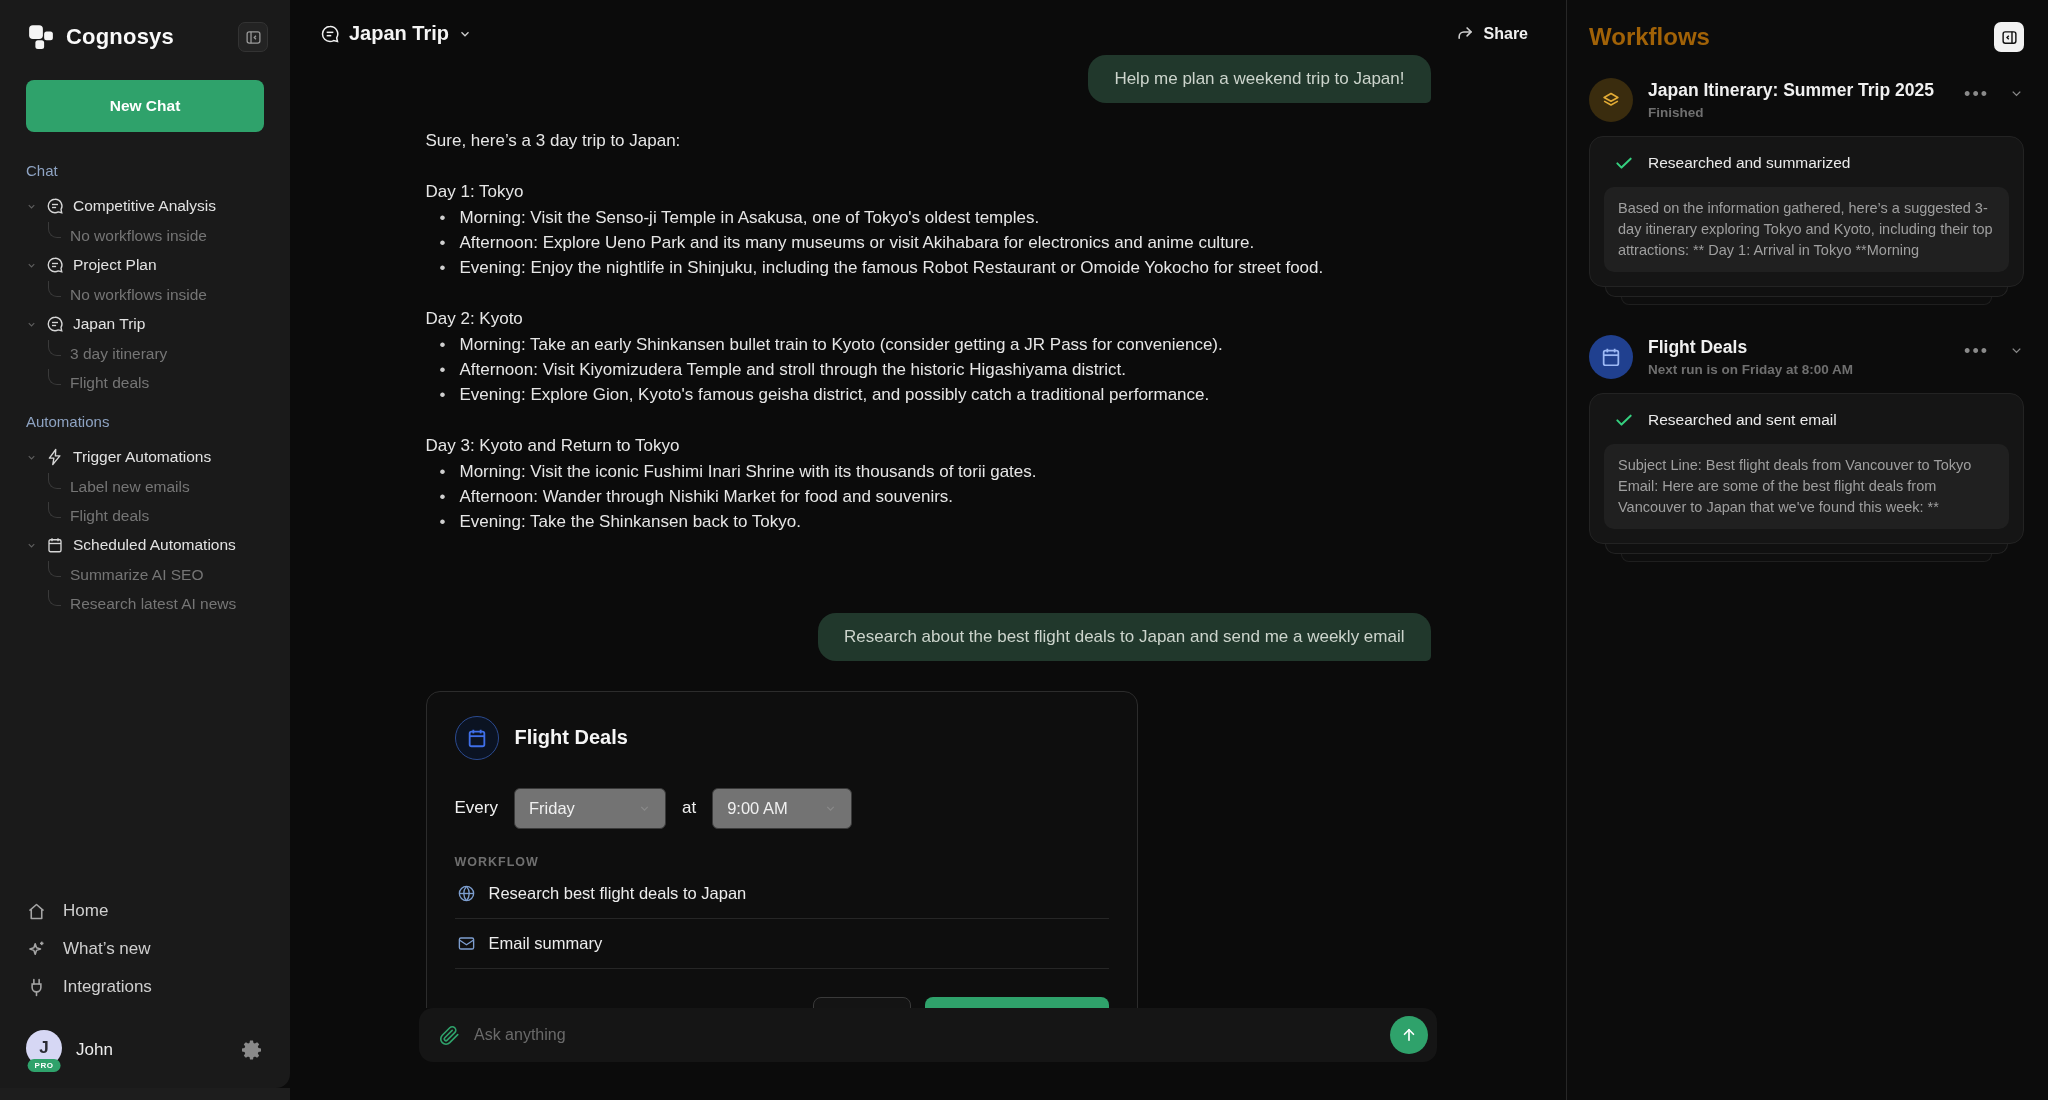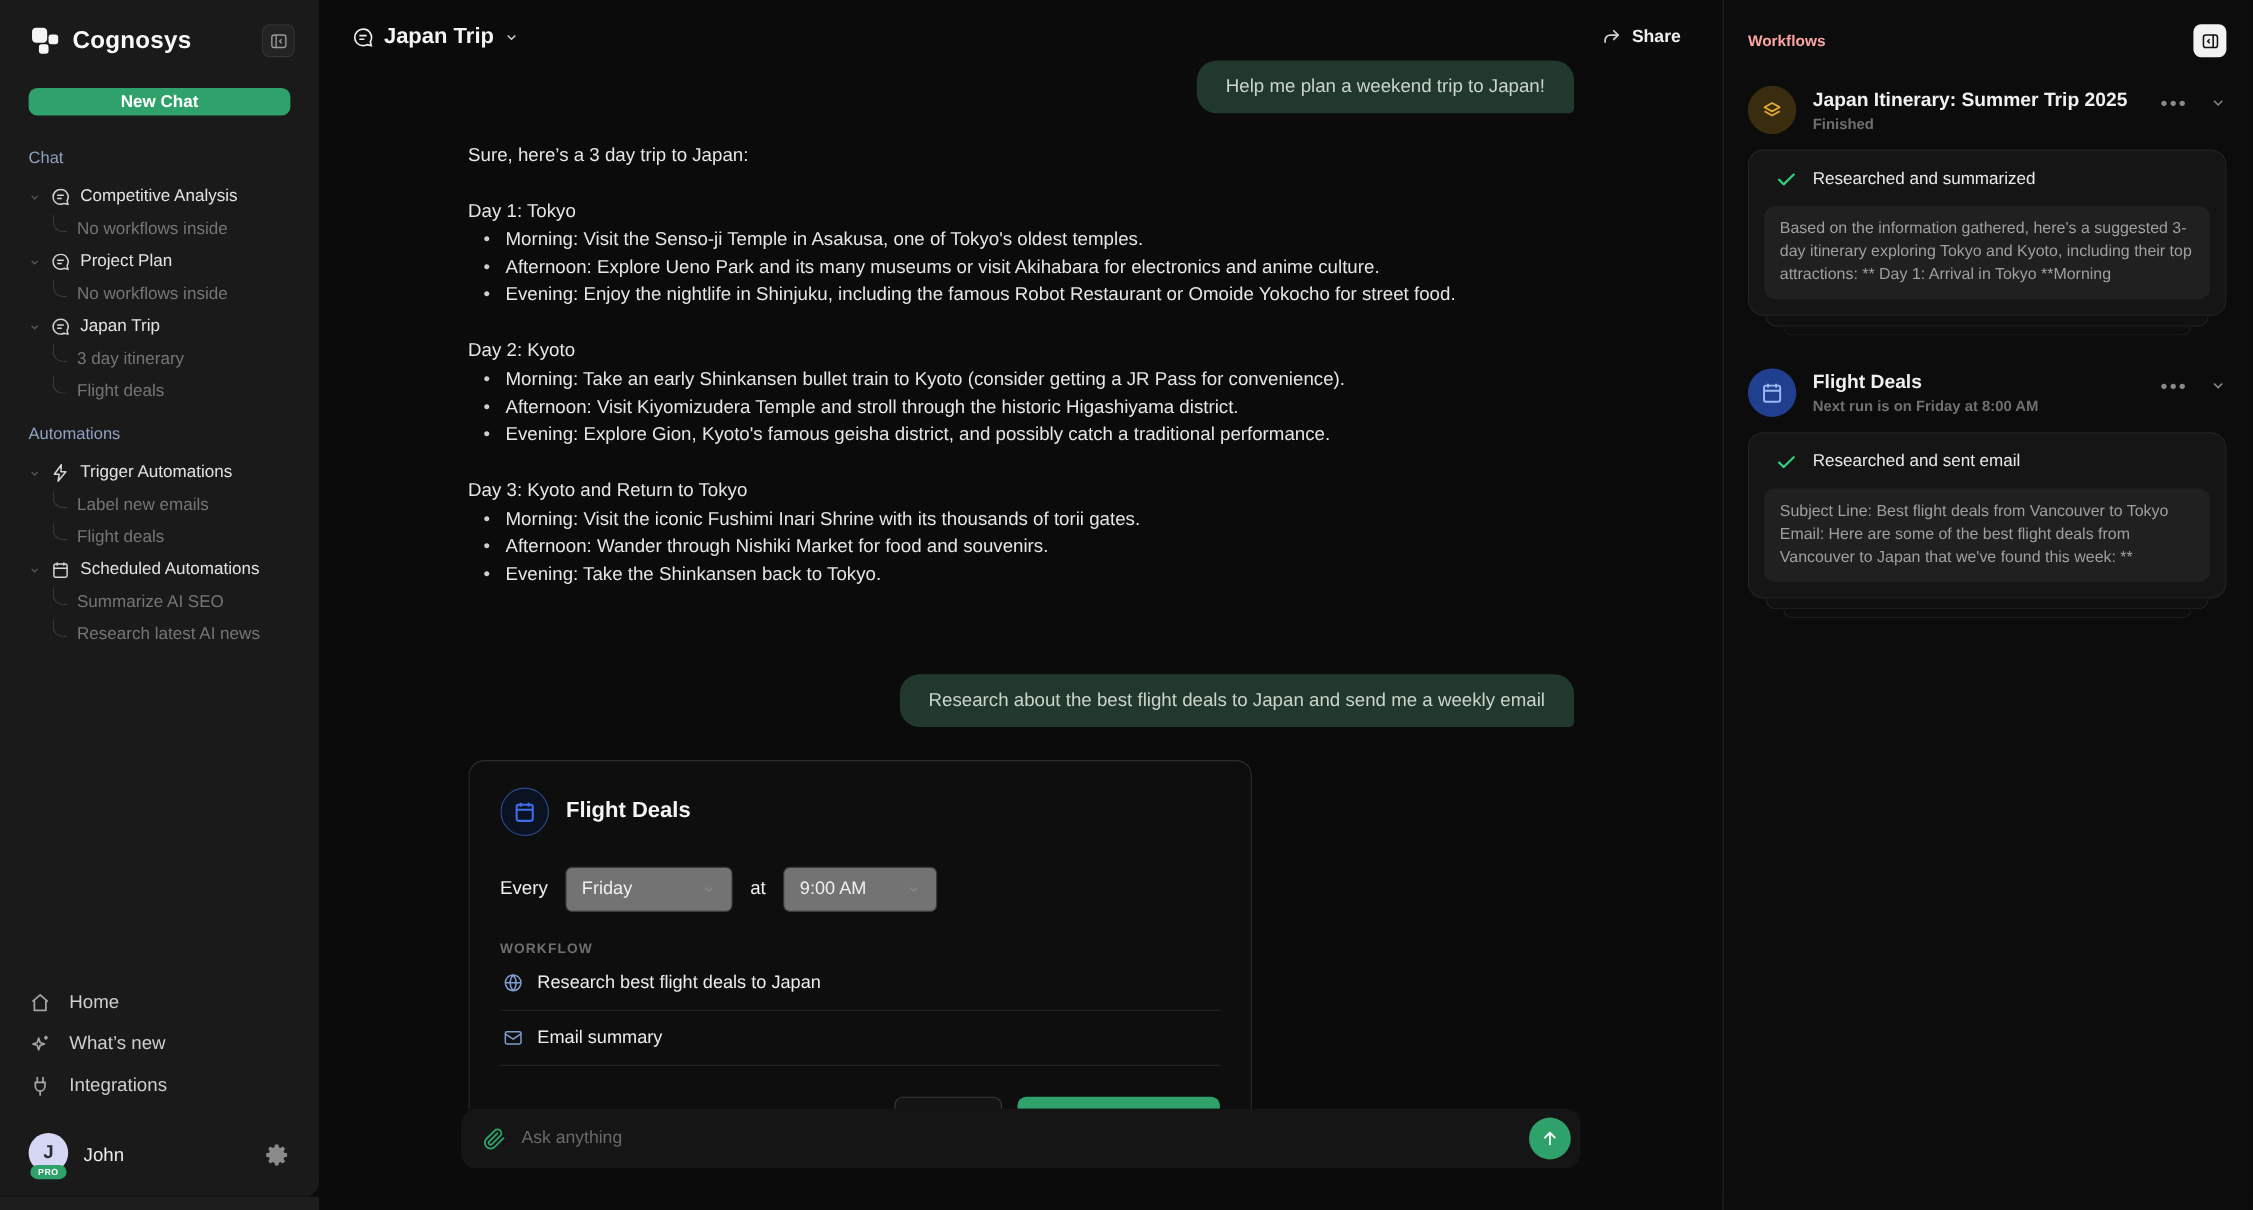--- a/index.html
+++ b/index.html
@@ -7,21 +7,21 @@
   body { font-family:"Liberation Sans", sans-serif; width:2048px; height:1100px; overflow:hidden; color:#e8e8e8; }
   .app { display:flex; width:2048px; height:1100px; position:relative; background:#0b0b0b; }
   .bottom-strip { position:absolute; left:0; right:0; bottom:0; height:12px; background:#1d1d1d; z-index:0; }
 
   
   .sidebar { width:290px; min-width:290px; background:#1a1a1a; height:1088px; display:flex; flex-direction:column; padding:22px 0 18px 0; position:relative; z-index:2; border-radius:0 0 14px 0; }
   .sb-head { display:flex; align-items:center; justify-content:space-between; padding:0 22px 0 26px; }
   .brand { display:flex; align-items:center; gap:10px; }
   .brand-name { font-size:22px; font-weight:bold; color:#fafafa; letter-spacing:.2px; }
   .sb-collapse { background:#232323; border:1px solid #333; border-radius:7px; width:30px; height:30px; display:flex; align-items:center; justify-content:center; cursor:pointer; color:#9a9a9a; }
-  .new-chat { margin:28px 26px 0 26px; height:25px; background:#2fa26b; color:#fff; font-family:inherit; font-size:15.5px; font-weight:bold; border:none; border-radius:8px; cursor:pointer; }
+  .new-chat { margin:28px 26px 0 26px; height:52px; background:#2fa26b; color:#fff; font-family:inherit; font-size:15.5px; font-weight:bold; border:none; border-radius:8px; cursor:pointer; }
   .tree { flex:1; padding:30px 14px 0 26px; overflow:hidden; }
   .sec-label { color:#8fa3bf; color:#8ea3c2; font-size:15px; font-weight:normal; margin-bottom:12px; }
   .sec-label.second { margin-top:16px; }
   .t-parent { display:flex; align-items:center; gap:9px; height:30px; color:#e2e2e2; font-size:15.5px; cursor:pointer; }
   .t-parent .chev { color:#5f5f5f; display:flex; }
   .t-parent .p-icon { color:#d6d6d6; display:flex; }
   .t-child { display:flex; align-items:center; height:29px; color:#757575; font-size:15.5px; padding-left:22px; cursor:default; position:relative; }
   .t-child .elbow { width:13px; height:16px; border-left:1.5px solid #3a3a3a; border-bottom:1.5px solid #3a3a3a; border-bottom-left-radius:9px; margin:-12px 9px 0 0; }
   .sb-nav { padding:0 26px; display:flex; flex-direction:column; gap:0; margin-bottom:14px; }
   .sb-nav .nav-item { display:flex; align-items:center; gap:16px; height:38px; color:#cfcfcf; font-size:17px; cursor:pointer; }
@@ -72,21 +72,21 @@
   .composer-wrap { padding:0 0 38px 0; }
   .composer { width:1018px; margin:0 auto; height:54px; background:#151515; border-radius:14px; display:flex; align-items:center; padding:0 9px 0 20px; gap:14px; }
   .composer .clip { color:#2fa26b; display:flex; cursor:pointer; }
   .composer input { flex:1; background:transparent; border:none; outline:none; color:#e8e8e8; font-family:inherit; font-size:16px; }
   .composer input::placeholder { color:#6a6a6a; }
   .send-btn { width:38px; height:38px; border-radius:50%; background:#2fa26b; border:none; color:#fff; display:flex; align-items:center; justify-content:center; cursor:pointer; }
 
   
   .wf-panel { width:482px; min-width:482px; border-left:1px solid #272727; background:#0c0c0c; padding:22px 24px 0 22px; z-index:1; }
   .wf-head { display:flex; align-items:center; justify-content:space-between; margin-bottom:26px; }
-  .wf-head h2 { font-size:14px; font-weight:bold; color:#fca5a5; }
+  .wf-head h2 { font-size:24px; font-weight:bold; color:#a16207; }
   .panel-collapse { width:30px; height:30px; background:#f2f2f2; border:none; border-radius:7px; display:flex; align-items:center; justify-content:center; cursor:pointer; color:#111; }
   .wf-card { margin-bottom:30px; }
   .wf-card-head { display:flex; align-items:flex-start; gap:15px; margin-bottom:14px; }
   .wf-icon { width:44px; height:44px; border-radius:50%; display:flex; align-items:center; justify-content:center; flex:none; }
   .wf-icon.amber { background:#3a2c0e; color:#e2ab35; }
   .wf-icon.blue { background:#20408f; color:#9db9f5; }
   .wf-titles { flex:1; padding-top:2px; }
   .wf-title { font-size:17.5px; font-weight:bold; color:#f0f0f0; }
   .wf-sub { font-size:13.5px; color:#6f6f6f; font-weight:bold; margin-top:4px; }
   .wf-actions { display:flex; align-items:center; gap:20px; color:#8a8a8a; padding-top:8px; }

